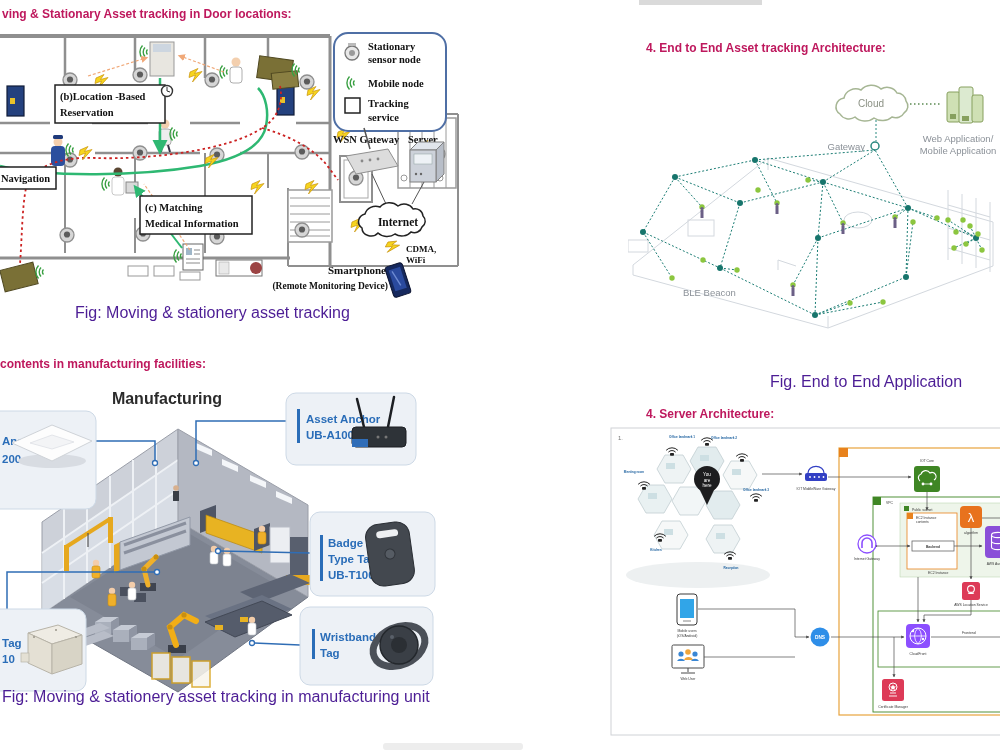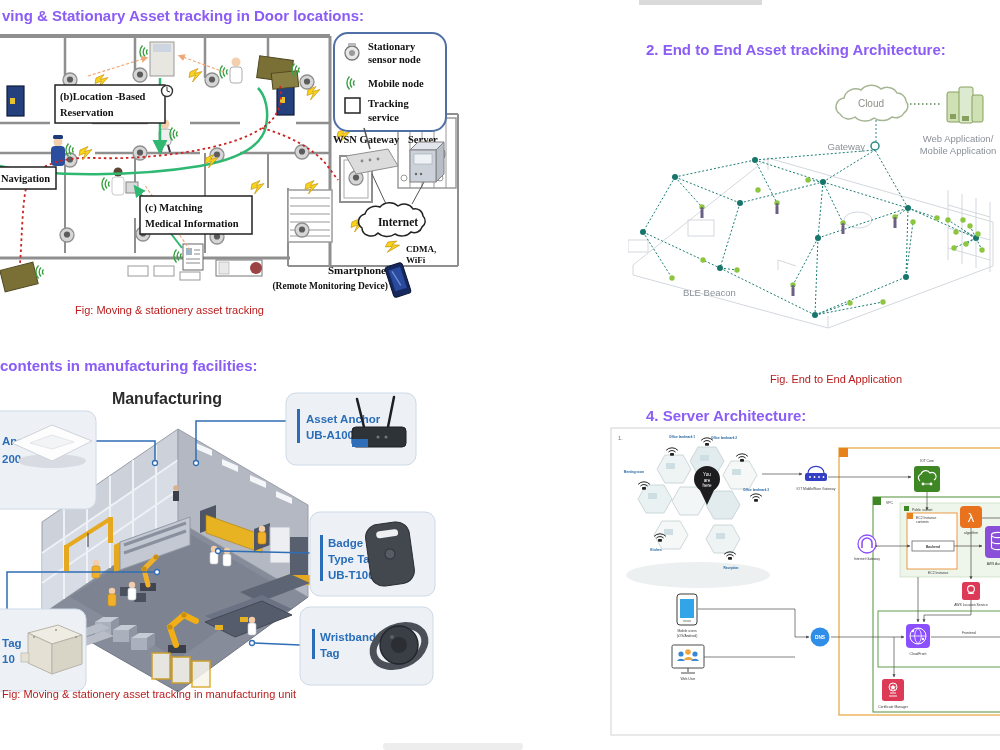--- a/index.html
+++ b/index.html
@@ -1,20 +1,20 @@
 <!DOCTYPE html>
 <html><head>
 <meta charset="utf-8">
 <style>
   html,body{margin:0;padding:0}
   body{width:1000px;height:750px;position:relative;background:#fff;overflow:hidden;
        font-family:"Liberation Sans",sans-serif;color:#0c0c0c}
   .abs{position:absolute}
-  .sec-h{color:#8b5cf6;font-weight:bold;font-size:15px;white-space:nowrap}
-  .cap{font-size:11px;color:#b91c1c;white-space:nowrap}
+  .sec-h{color:#be185d;font-weight:bold;font-size:12px;white-space:nowrap}
+  .cap{font-size:16px;color:#4c1d95;white-space:nowrap}
   .serifb{font-family:"Liberation Serif",serif;font-weight:bold;fill:#111}
   .cardtxt{fill:#2a6db8;font-weight:bold;font-size:11.5px}
   .graylab{fill:#8b9198;font-size:9.5px}
   .awslab{fill:#3a3a3a;font-size:3.4px}
   .maplab{fill:#1a5f9e;font-size:3.1px;font-weight:bold}
   svg text{user-select:none}
 </style>
 </head>
 <body>
 
@@ -414,21 +414,21 @@
       <rect x="21" y="266" width="8" height="9" fill="#e4e0d4" stroke="#b8b4a8" stroke-width="0.7"></rect>
       <circle cx="34" cy="250" r="1" fill="#9a968a"></circle>
         <circle cx="56" cy="243" r="1" fill="#9a968a"></circle>
         <circle cx="76" cy="250" r="1" fill="#9a968a"></circle>
     </g>
   </g>
 </svg>
 
 <div class="abs cap" style="left:2px;top:688px">Fig: Moving &amp; stationery asset tracking in manufacturing unit</div>
 
-<div class="abs sec-h" style="left:646px;top:41px">2. End to End Asset tracking Architecture:</div>
+<div class="abs sec-h" style="left:646px;top:41px">4. End to End Asset tracking Architecture:</div>
 
 <svg class="abs" style="left:628px;top:70px" width="372" height="270" viewBox="0 0 372 270">
 
   <g stroke="#d3d8de" fill="none" stroke-width="1">
     <path d="M5,195 L140,88 L365,152"></path>
     <path d="M5,195 L5,205 L200,258 L365,196 L365,152"></path>
     <path d="M140,88 L140,100 M200,258 L200,246"></path>
     <path d="M320,120 V190 M334,124 V194 M348,128 V198 M362,132 V202"></path>
     <path d="M320,135 L362,147 M320,158 L362,170 M320,178 L362,190"></path>
     <rect x="60" y="150" width="26" height="16"></rect>

